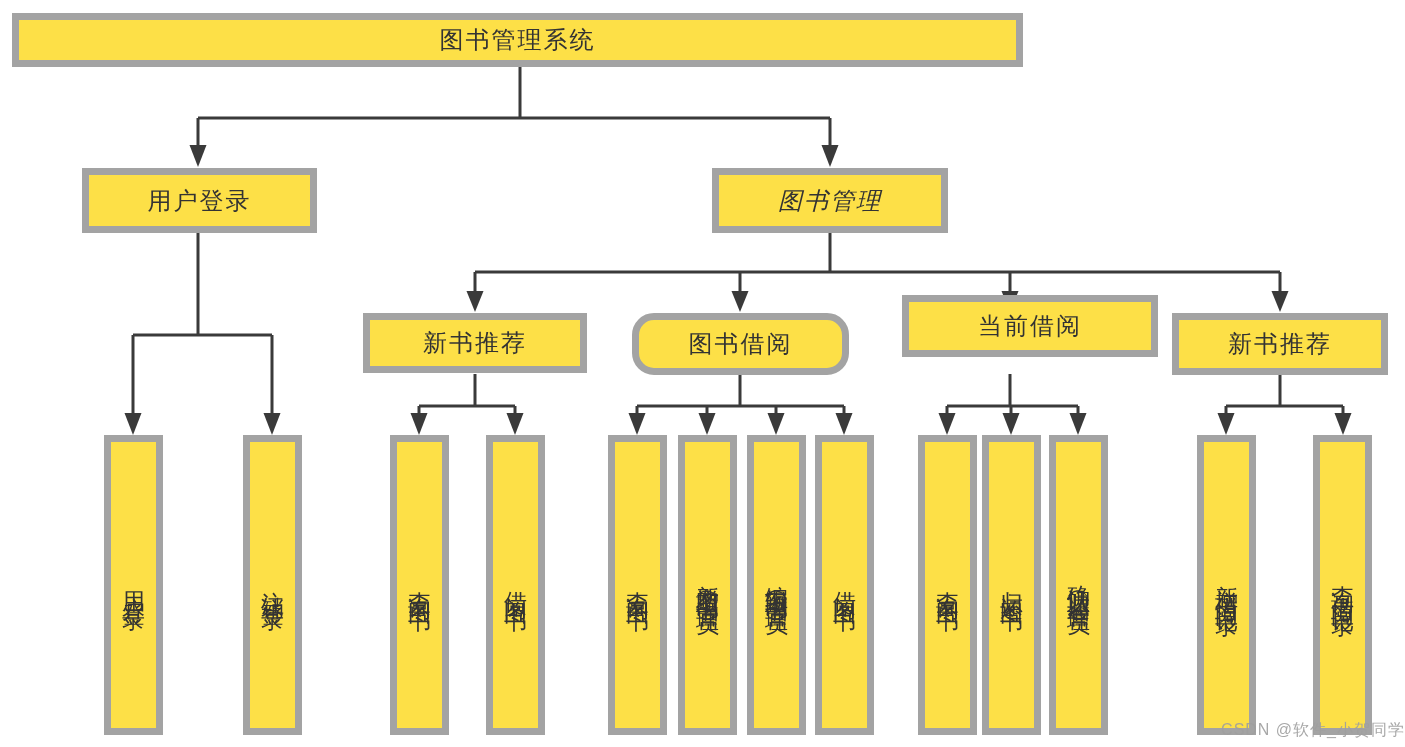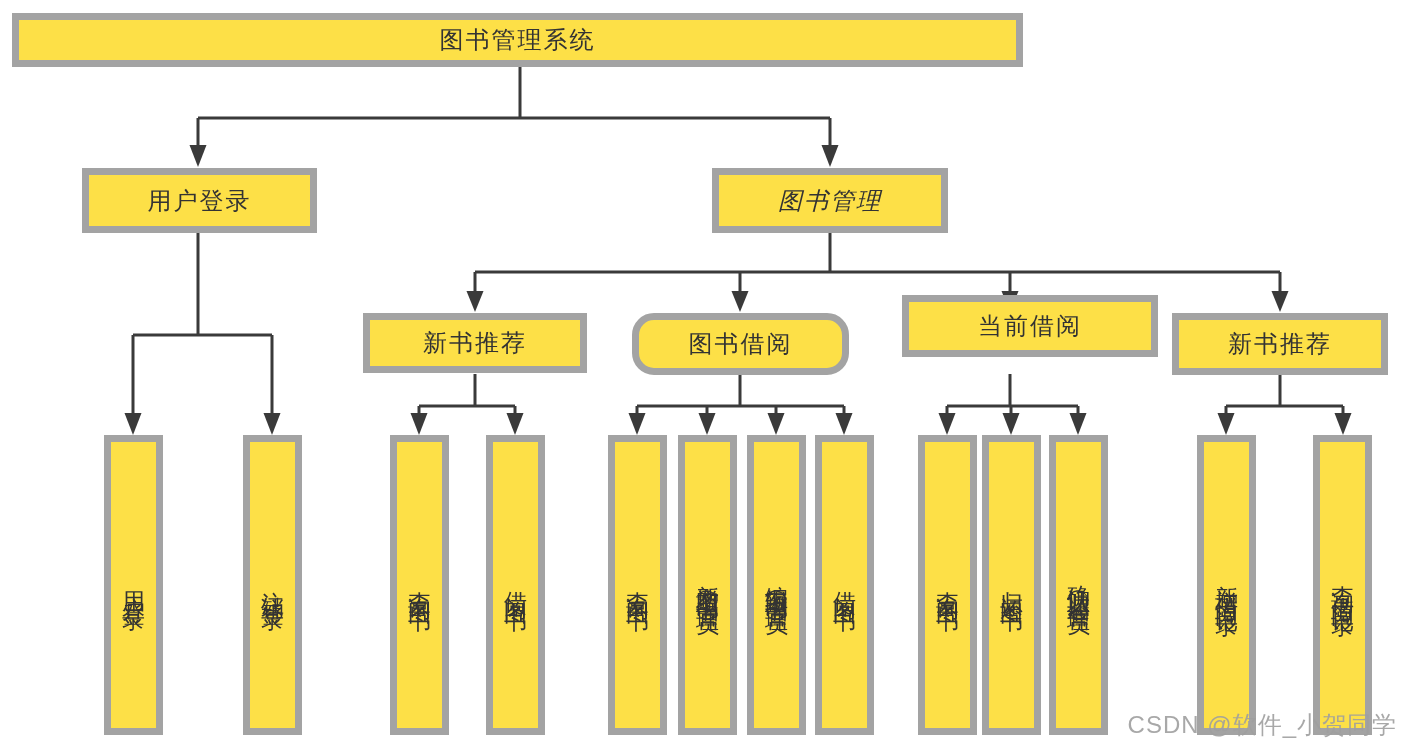--- a/index.html
+++ b/index.html
@@ -77,23 +77,23 @@
   #leaf-7  { left: 815px;  }
   #leaf-8  { left: 918px;  }
   #leaf-9  { left: 982px;  }
   #leaf-10 { left: 1049px; }
   #leaf-11 { left: 1197px; }
   #leaf-12 { left: 1313px; }
   
   #leaf-5 span, #leaf-6 span, #leaf-10 span { letter-spacing: 4px; }
   .watermark {
     position: absolute;
-    right: 8px;
+    right: 0;
     bottom: 6px;
-    font-size: 24px;
+    font-size: 16px;
     color: rgba(158,158,158,0.9);
     letter-spacing: 1px;
     z-index: 3;
     white-space: nowrap;
   }
 </style>
 </head>
 <body>
 
 <div class="canvas">

